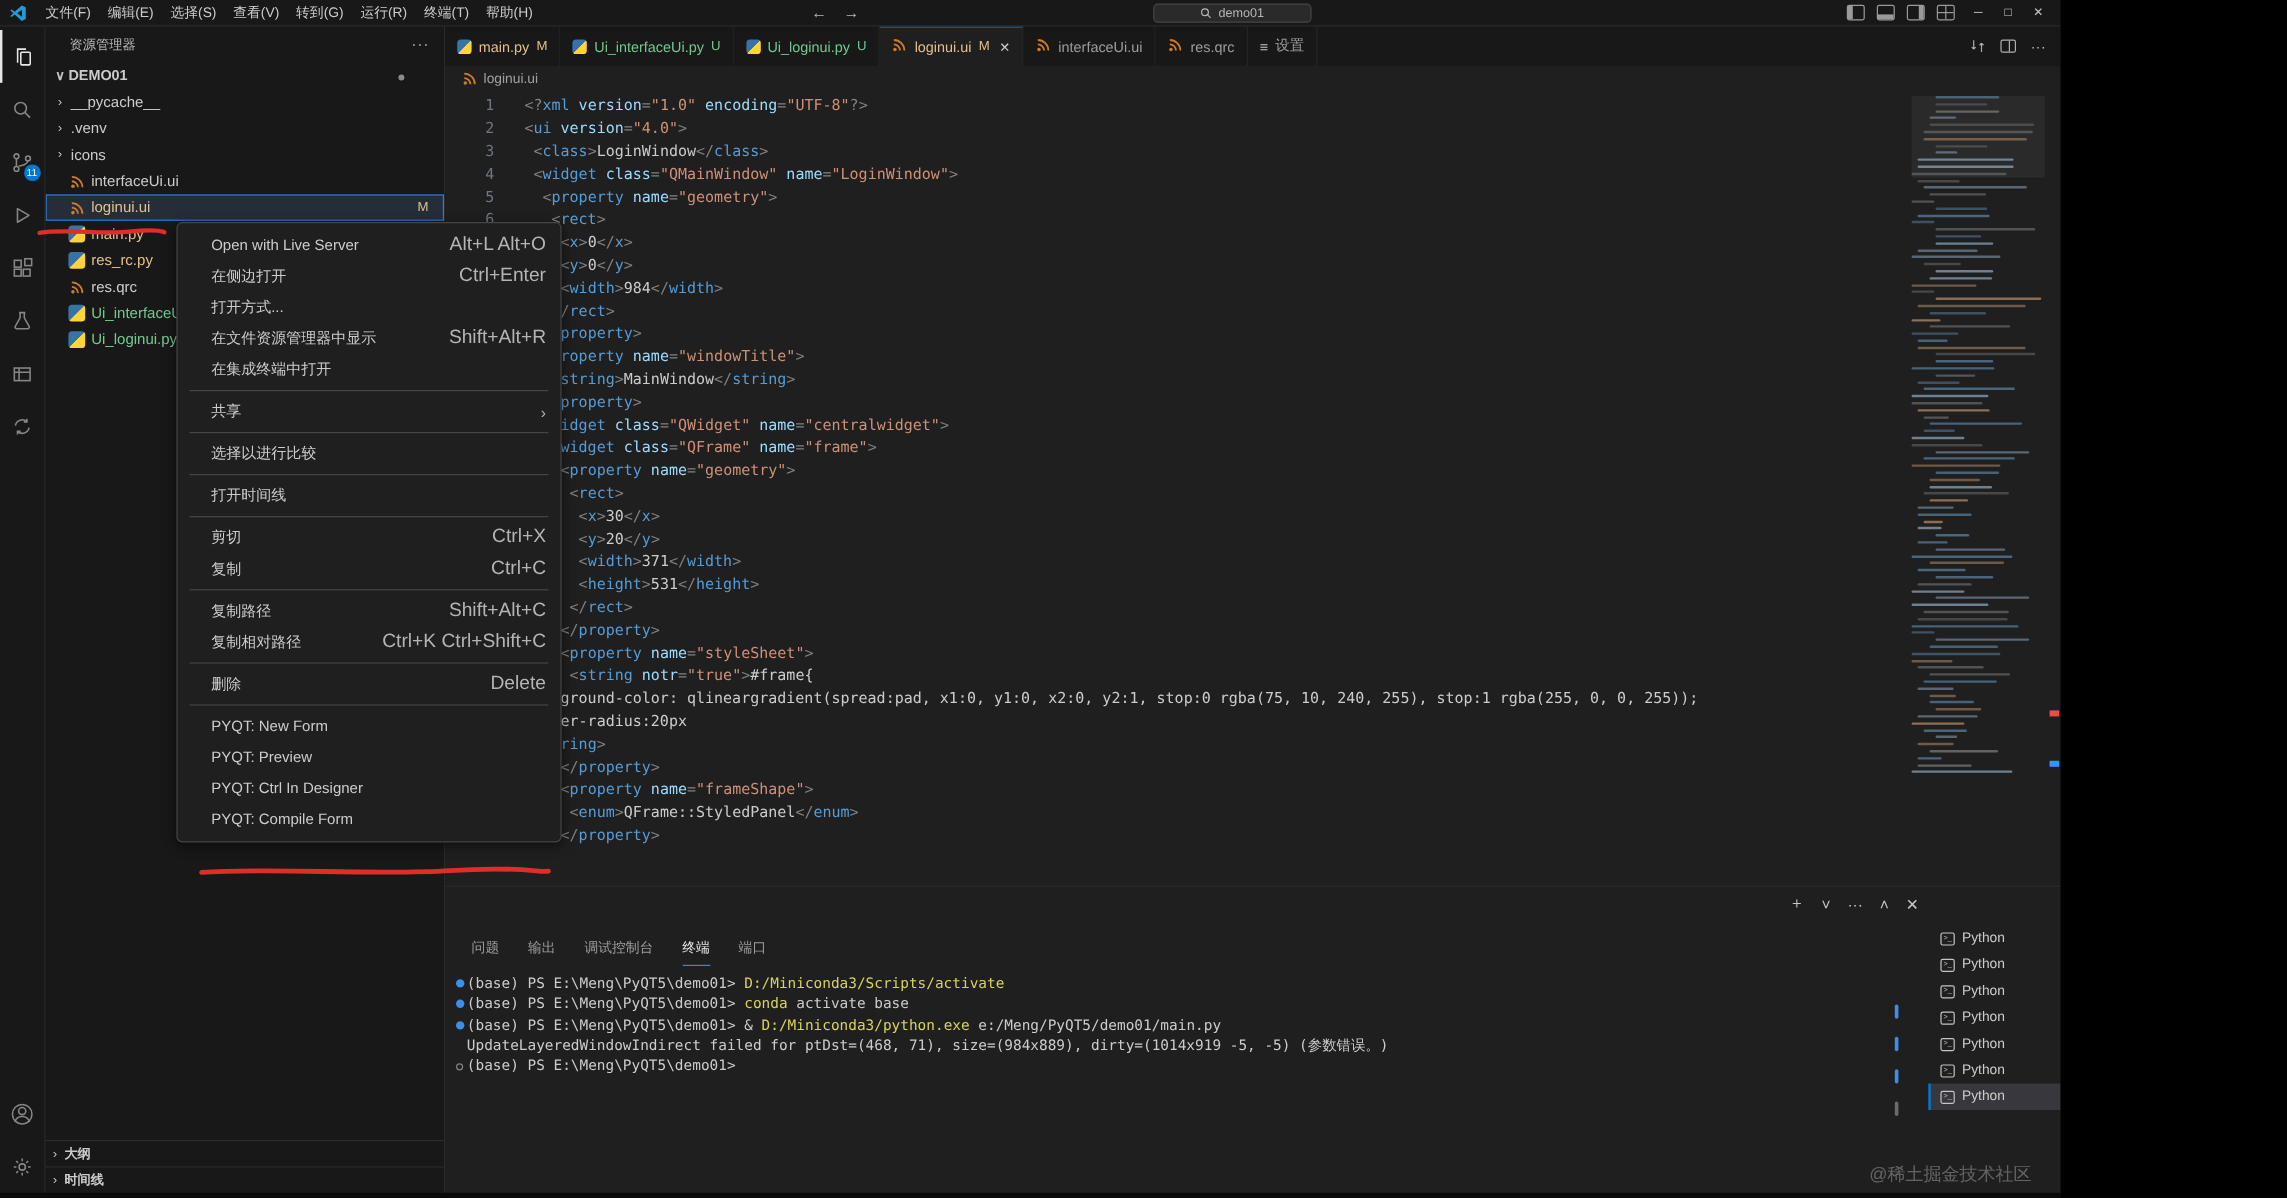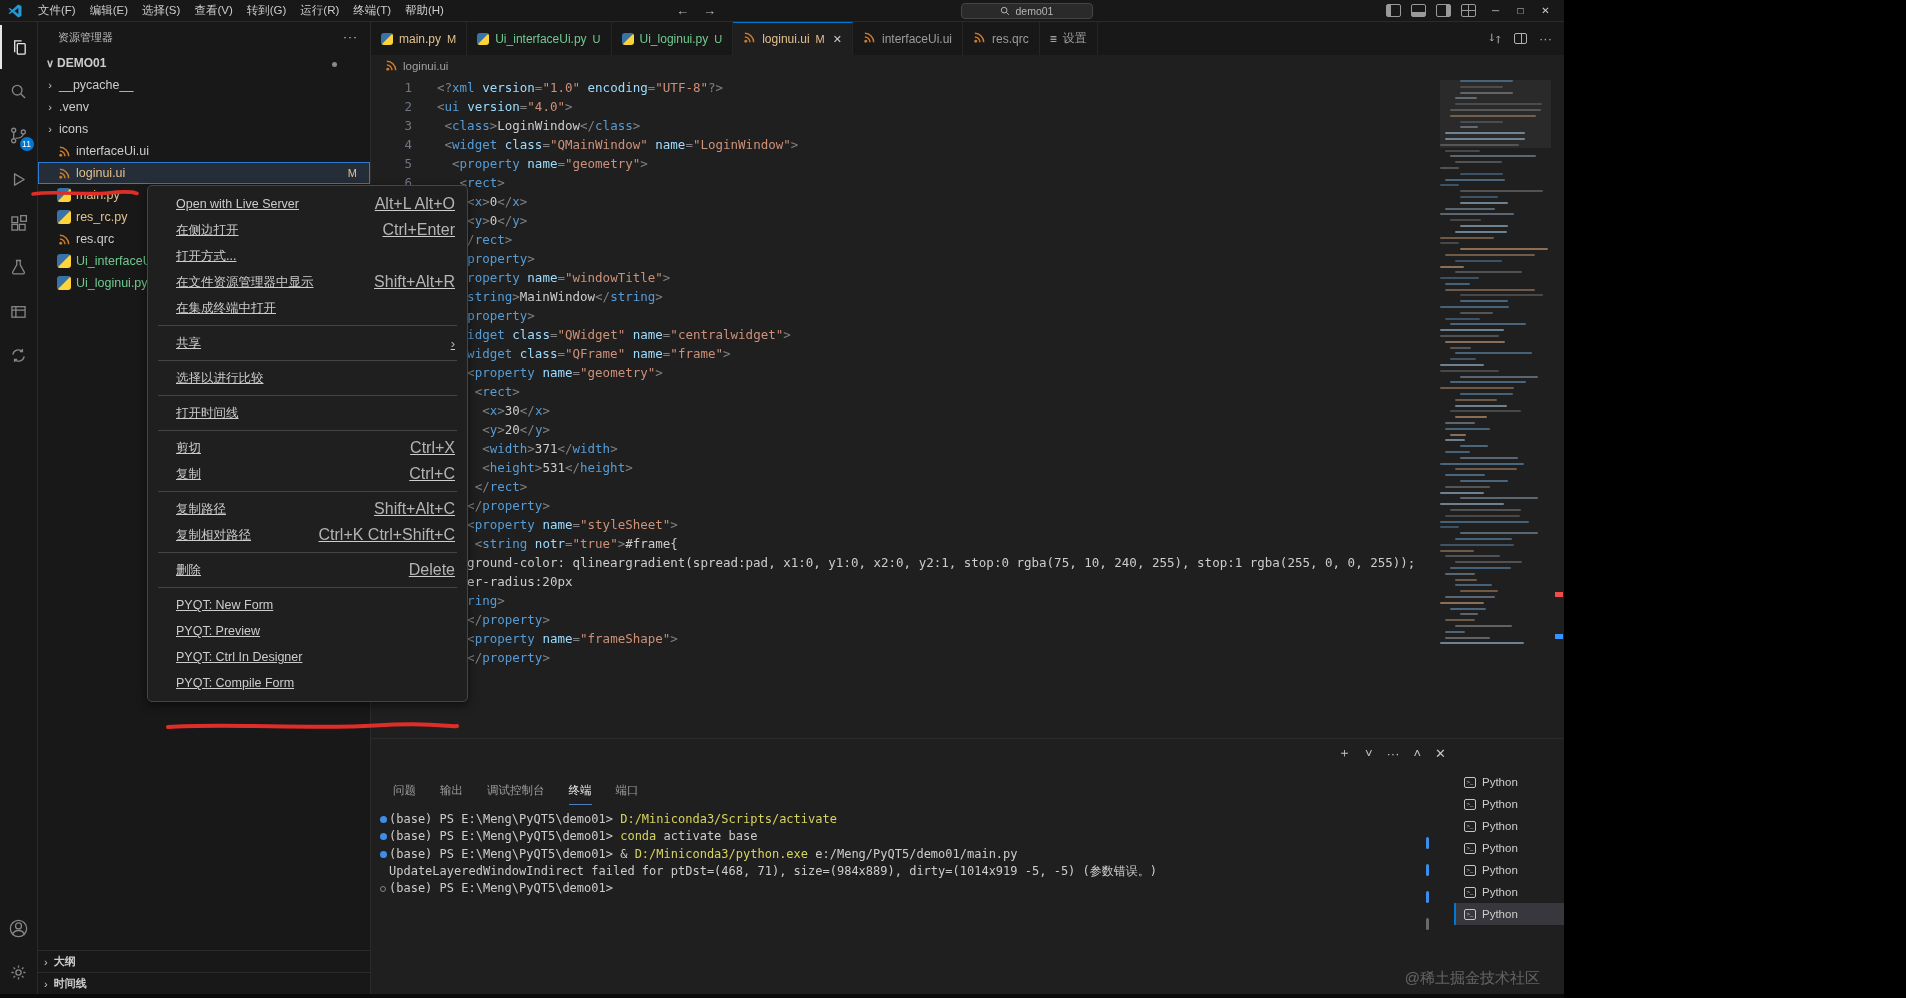--- a/index.html
+++ b/index.html
@@ -1,18 +1,18 @@
 <!DOCTYPE html>
 <html><head>
 <meta charset="utf-8">
 <style>
   * { margin:0; padding:0; box-sizing:border-box; }
   html,body { width:1906px; height:998px; background:#000; overflow:hidden;
     font-family:"Liberation Sans", sans-serif; }
-  .app { position:relative; width:1564px; height:998px; background:#1f1f1f; overflow:hidden; }
+  .app { position:relative; width:1717px; height:998px; background:#1f1f1f; overflow:hidden; }
 
   
   .titlebar { position:absolute; top:0; left:0; right:0; height:22px; background:#181818;
     border-bottom:1px solid #2b2b2b; display:flex; align-items:center; color:#cccccc; font-size:11.5px; z-index:10;}
   .tb-logo { width:16px; height:14px; margin:0 8px 0 7px; flex:none;}
   .tb-menus { display:flex; }
   .tb-menu { padding:2px 7px; border-radius:4px; cursor:default; white-space:nowrap;}
   .tb-nav { display:flex; gap:14px; margin-left:225px; color:#b8b8b8; font-size:13px;}
   .tb-search { margin-left:245px; width:132px; height:16px; background:#2a2a2a; border:1px solid #454545;
     border-radius:4px; display:flex; align-items:center; justify-content:center; gap:5px; color:#b5b5b5; font-size:10.5px;}
@@ -106,21 +106,21 @@
   .termlist { position:absolute; right:0; top:28px; bottom:0; width:110px; padding-top:4px;}
   .tl-row { height:22px; display:flex; align-items:center; gap:6px; padding-left:10px; font-size:11.5px;
     color:#cccccc; cursor:pointer;}
   .tl-row.selected { background:#37373d; border-left:2px solid #0078d4; padding-left:8px;}
   .term-ic { width:12px; height:11px; border:1px solid #c5c5c5; border-radius:2px; font-size:6px; line-height:9px;
     text-align:center; color:#c5c5c5; flex:none;}
 
   
   .ctxmenu { position:absolute; left:147px; top:185px; width:321px; background:#1f1f1f;
     border:1px solid #454545; border-radius:5px; box-shadow:0 3px 10px rgba(0,0,0,.55); z-index:50;
-    padding:5px 0; color:#cccccc; font-size:12.5px;text-decoration:underline;}
+    padding:5px 0; color:#cccccc; font-size:12.5px;}
   .mi { height:26px; display:flex; align-items:center; padding:0 12px 0 28px; cursor:pointer; white-space:nowrap;}
   .mi .sc { margin-left:auto; color:#b4b4b4; font-size:16px; }
   .mi .subar { margin-left:auto; color:#b4b4b4; font-size:13px; }
   .msep { height:1px; background:#454545; margin:4px 10px; }
 
   .annot { position:absolute; z-index:60; pointer-events:none; }
   .watermark { position:absolute; right:24px; bottom:10px; color:rgba(255,255,255,.3); font-size:15px; z-index:70;}
   .statusbar { position:absolute; left:0; right:0; bottom:0; height:4px; background:#0a0a0a; }
 </style>
 </head>
@@ -418,20 +418,24 @@
             </div>
             <div class="code-line">
               <span class="ln">7</span>
               <span class="code">    <span class="tok-pun">&lt;</span><span class="tok-tag">x</span><span class="tok-pun">&gt;</span>0<span class="tok-pun">&lt;/</span><span class="tok-tag">x</span><span class="tok-pun">&gt;</span></span>
             </div>
             <div class="code-line">
               <span class="ln">8</span>
               <span class="code">    <span class="tok-pun">&lt;</span><span class="tok-tag">y</span><span class="tok-pun">&gt;</span>0<span class="tok-pun">&lt;/</span><span class="tok-tag">y</span><span class="tok-pun">&gt;</span></span>
             </div>
             <div class="code-line">
+              <span class="ln">9</span>
+              <span class="code">    <span class="tok-pun">&lt;</span><span class="tok-tag">width</span><span class="tok-pun">&gt;</span>984<span class="tok-pun">&lt;/</span><span class="tok-tag">width</span><span class="tok-pun">&gt;</span></span>
+            </div>
+            <div class="code-line">
               <span class="ln">11</span>
               <span class="code">   <span class="tok-pun">&lt;/</span><span class="tok-tag">rect</span><span class="tok-pun">&gt;</span></span>
             </div>
             <div class="code-line">
               <span class="ln">12</span>
               <span class="code">  <span class="tok-pun">&lt;/</span><span class="tok-tag">property</span><span class="tok-pun">&gt;</span></span>
             </div>
             <div class="code-line">
               <span class="ln">13</span>
               <span class="code">  <span class="tok-pun">&lt;</span><span class="tok-tag">property</span> <span class="tok-attr">name</span><span class="tok-pun">=</span><span class="tok-str">"windowTitle"</span><span class="tok-pun">&gt;</span></span>
@@ -504,20 +508,24 @@
               <span class="ln">30</span>
               <span class="code"><span class="tok-pun">&lt;/</span><span class="tok-tag">string</span><span class="tok-pun">&gt;</span></span>
             </div>
             <div class="code-line">
               <span class="ln">31</span>
               <span class="code">    <span class="tok-pun">&lt;/</span><span class="tok-tag">property</span><span class="tok-pun">&gt;</span></span>
             </div>
             <div class="code-line">
               <span class="ln">32</span>
               <span class="code">    <span class="tok-pun">&lt;</span><span class="tok-tag">property</span> <span class="tok-attr">name</span><span class="tok-pun">=</span><span class="tok-str">"frameShape"</span><span class="tok-pun">&gt;</span></span>
+            </div>
+            <div class="code-line">
+              <span class="ln">33</span>
+              <span class="code">     <span class="tok-pun">&lt;</span><span class="tok-tag">enum</span><span class="tok-pun">&gt;</span>QFrame::StyledPanel<span class="tok-pun">&lt;/</span><span class="tok-tag">enum</span><span class="tok-pun">&gt;</span></span>
             </div>
             <div class="code-line">
               <span class="ln">34</span>
               <span class="code">    <span class="tok-pun">&lt;/</span><span class="tok-tag">property</span><span class="tok-pun">&gt;</span></span>
             </div>
           </div>
         <div class="minimap" id="minimap">
           <div class="mm-slider"></div>
         <div class="mm-row" style="margin-left: 20px; width: 53px; background: rgb(77, 110, 138); opacity: 0.85;"></div>
             <div class="mm-row" style="margin-left: 20px; width: 43px; background: rgb(95, 95, 95); opacity: 0.65;"></div>

